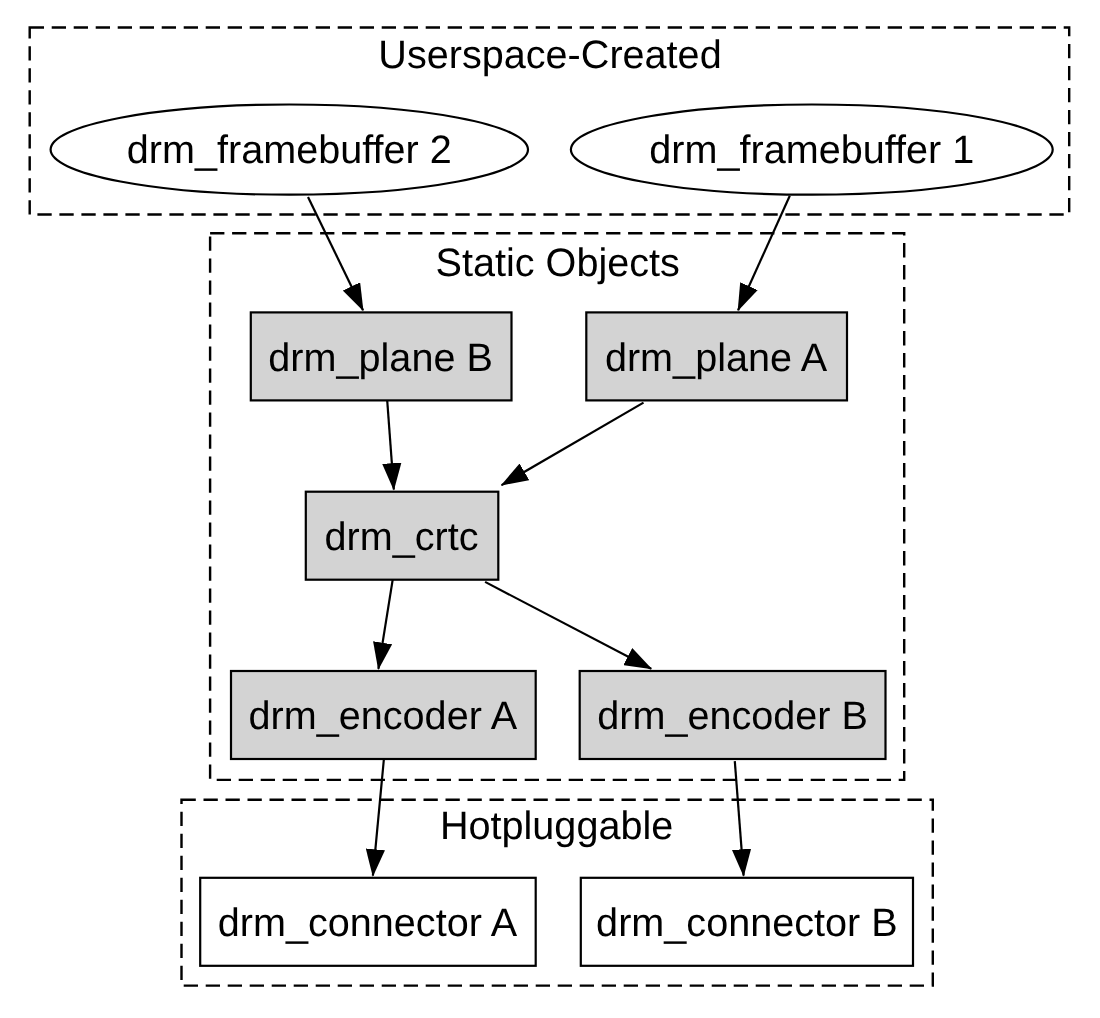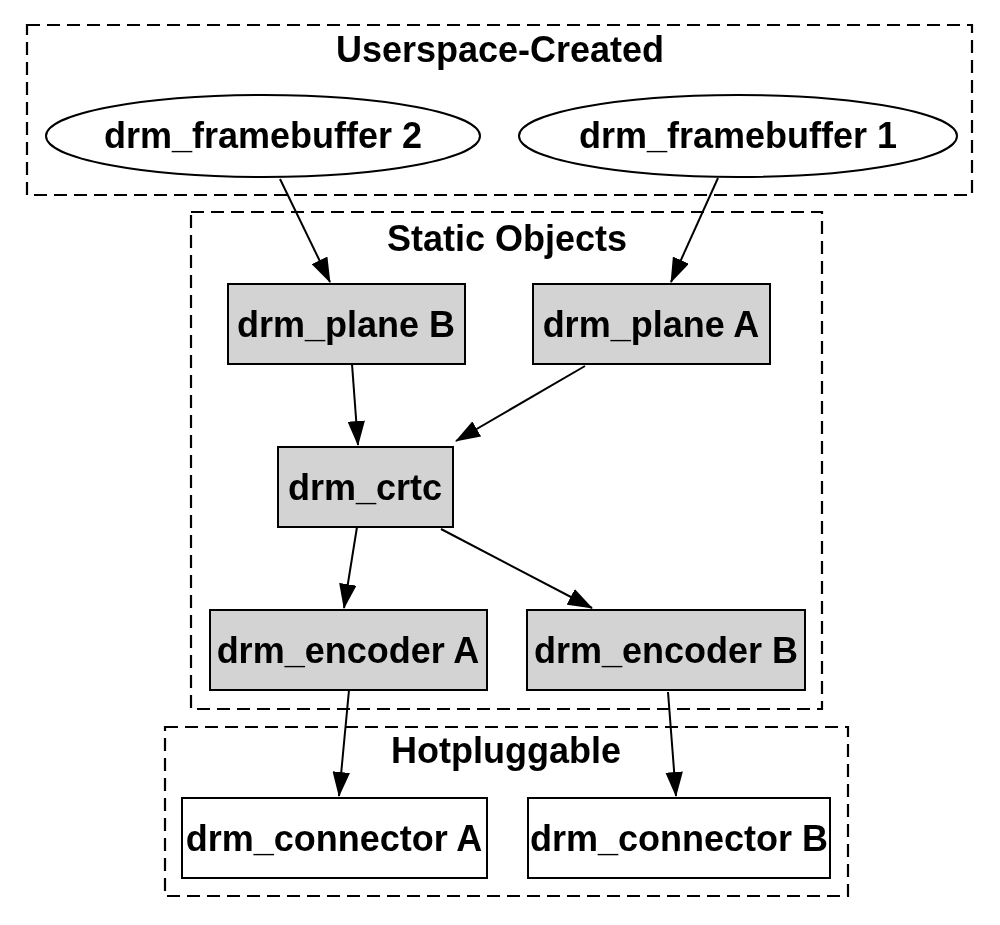--- a/index.html
+++ b/index.html
@@ -7,21 +7,20 @@
     padding: 0;
     background: #ffffff;
     width: 1000px;
     height: 925px;
     overflow: hidden;
   }
   .diagram-wrap {
     width: 1000px;
     height: 925px;
     position: relative;
-    font-weight: bold;
   }
   svg {
     display: block;
     font-family: "Liberation Sans", "DejaVu Sans", sans-serif;
   }
   .cluster {
     fill: none;
     stroke: #000000;
     stroke-width: 2.2;
     stroke-dasharray: 13 7;

